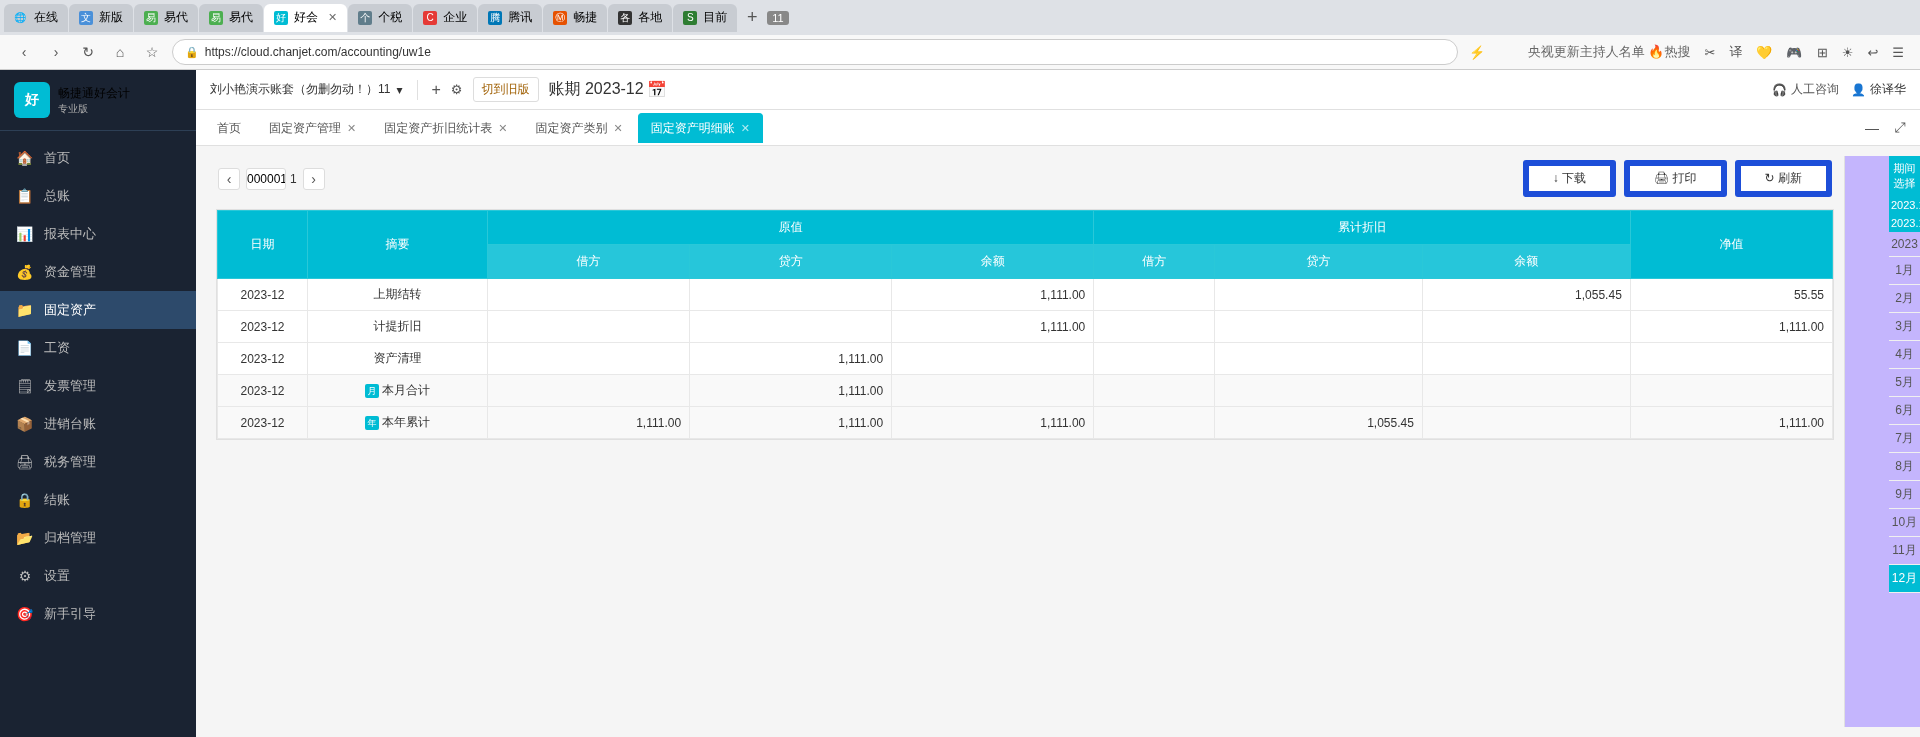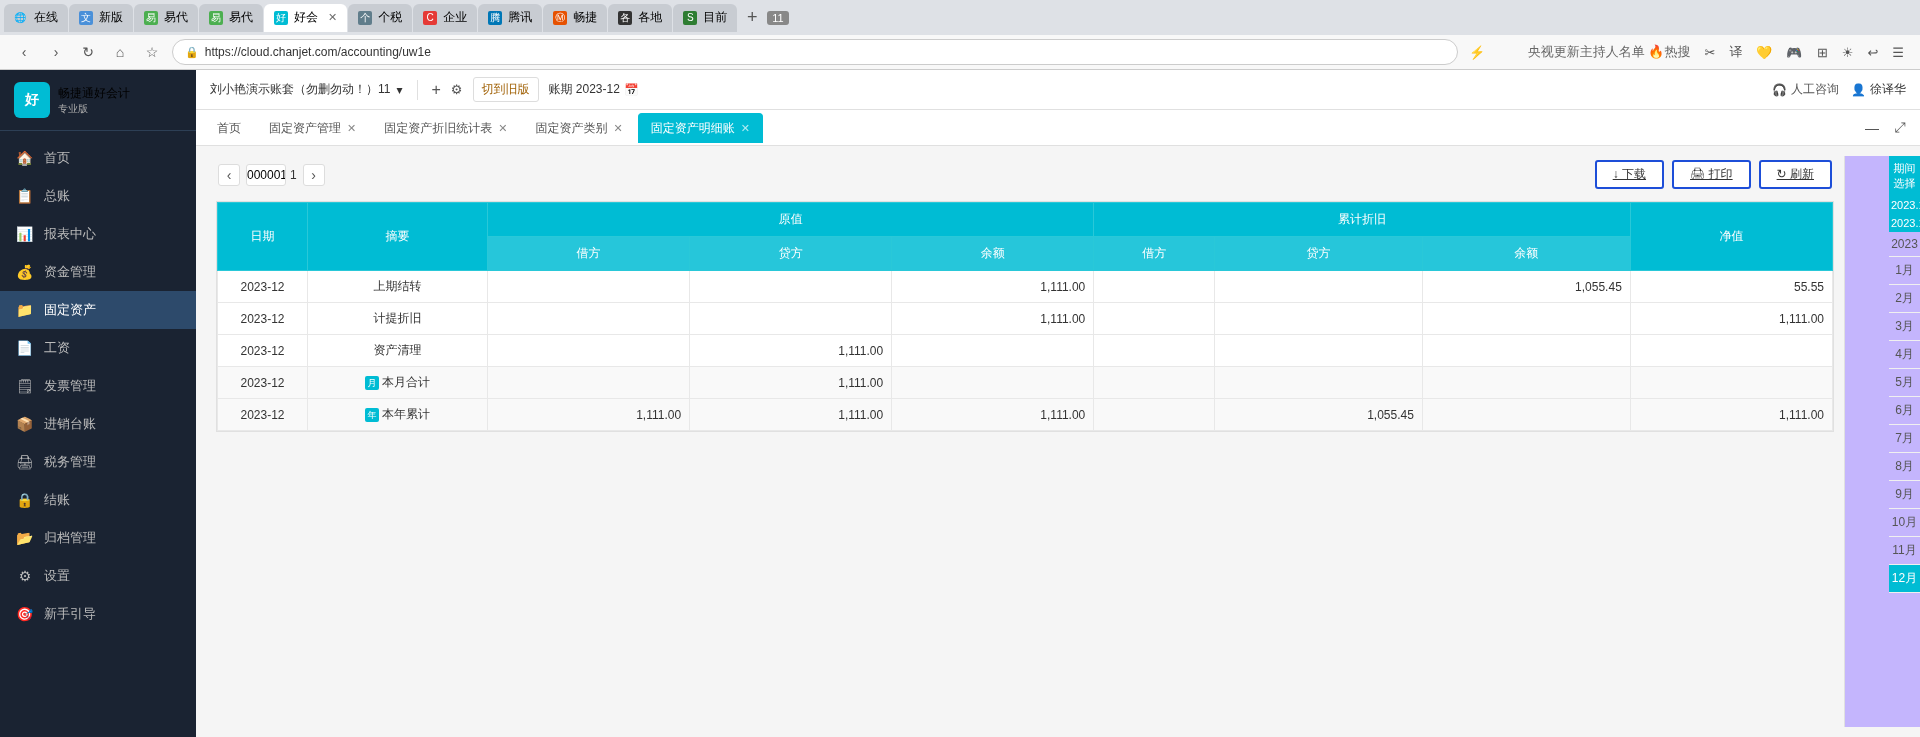--- a/index.html
+++ b/index.html
@@ -33,21 +33,21 @@
     .sidebar-nav { flex: 1; padding: 8px 0; }
     .nav-item { display: flex; align-items: center; gap: 10px; padding: 10px 16px; color: #bbb; cursor: pointer; font-size: 13px; }
     .nav-item.active { background: #2d4a6b; color: #fff; }
     .nav-icon { width: 18px; height: 18px; display: flex; align-items: center; justify-content: center; font-size: 14px; flex-shrink: 0; }
 
     
     .topbar { height: 40px; background: #fff; border-bottom: 1px solid #e0e0e0; display: flex; align-items: center; padding: 0 14px; gap: 10px; }
     .topbar-account { display: flex; align-items: center; gap: 6px; font-size: 12px; color: #333; cursor: pointer; }
     .topbar-divider { width: 1px; height: 20px; background: #e0e0e0; margin: 0 4px; }
     .topbar-btn { font-size: 12px; color: #a16207; cursor: pointer; padding: 3px 8px; border: 1px solid #ddd; border-radius: 3px; }
-    .topbar-period { font-size: 12px; color: #333; display: flex; align-items: center; gap: 4px; }
+    .topbar-period { font-size: 16px; color: #333; display: flex; align-items: center; gap: 4px; }
     .topbar-right { margin-left: auto; display: flex; align-items: center; gap: 12px; }
     .topbar-service { font-size: 12px; color: #555; cursor: pointer; display: flex; align-items: center; gap: 4px; }
     .topbar-user { font-size: 12px; color: #333; display: flex; align-items: center; gap: 4px; }
 
     
     .main-content { flex: 1; display: flex; flex-direction: column; background: #f5f5f5; overflow: hidden; }
 
     
     .page-tabs { display: flex; align-items: center; background: #fff; border-bottom: 1px solid #e0e0e0; height: 36px; padding: 0 8px; gap: 2px; }
     .page-tab { display: flex; align-items: center; gap: 4px; padding: 6px 12px; font-size: 12px; color: #555; cursor: pointer; border-radius: 4px 4px 0 0; border: 1px solid transparent; border-bottom: none; white-space: nowrap; }
@@ -60,21 +60,21 @@
     .content-area { flex: 1; padding: 10px 0 10px 10px; overflow: hidden; display: flex; gap: 0; }
     .content-main { flex: 1; overflow: hidden; }
 
     
     .nav-row { display: flex; align-items: center; justify-content: space-between; padding: 4px 12px; margin-bottom: 8px; }
     .pagination-ctrl { display: flex; align-items: center; gap: 6px; }
     .page-nav-btn { width: 22px; height: 22px; display: flex; align-items: center; justify-content: center; cursor: pointer; color: #555; font-size: 14px; border: 1px solid #ddd; border-radius: 3px; background: #fff; }
     .page-num { font-size: 12px; color: #333; display: flex; align-items: center; gap: 4px; }
     .page-num input { width: 40px; height: 22px; border: 1px solid #ddd; border-radius: 3px; text-align: center; font-size: 12px; }
     .action-btns { display: flex; align-items: center; gap: 8px; }
-    .action-btn { display: flex; align-items: center; gap: 4px; font-size: 12px; color: #333; cursor: pointer; padding: 4px 16px; border: 2px solid #1d4ed8; border-radius: 3px; background: #fff; text-decoration: underline; }
+    .action-btn { display: flex; align-items: center; gap: 4px; font-size: 12px; color: #333; cursor: pointer; padding: 4px 24px; border: 6px solid #1d4ed8; border-radius: 3px; background: #fff; }
 
     
     .table-wrapper { background: #fff; border: 1px solid #e0e0e0; margin: 0 10px; }
     table { width: 100%; border-collapse: collapse; }
     th { background: #00bcd4; color: #fff; font-size: 12px; font-weight: normal; padding: 8px 6px; text-align: center; border: 1px solid #29c8d8; }
     th.sub { background: #26c6da; }
     td { font-size: 12px; color: #333; padding: 7px 8px; text-align: center; border: 1px solid #e8e8e8; }
     tr.summary td { background: #f9f9f9; }
     .row-tag { display: inline-block; width: 14px; height: 14px; background: #00bcd4; color: #fff; font-size: 9px; border-radius: 2px; text-align: center; line-height: 14px; margin-right: 3px; }
     .col-right { text-align: right; }

